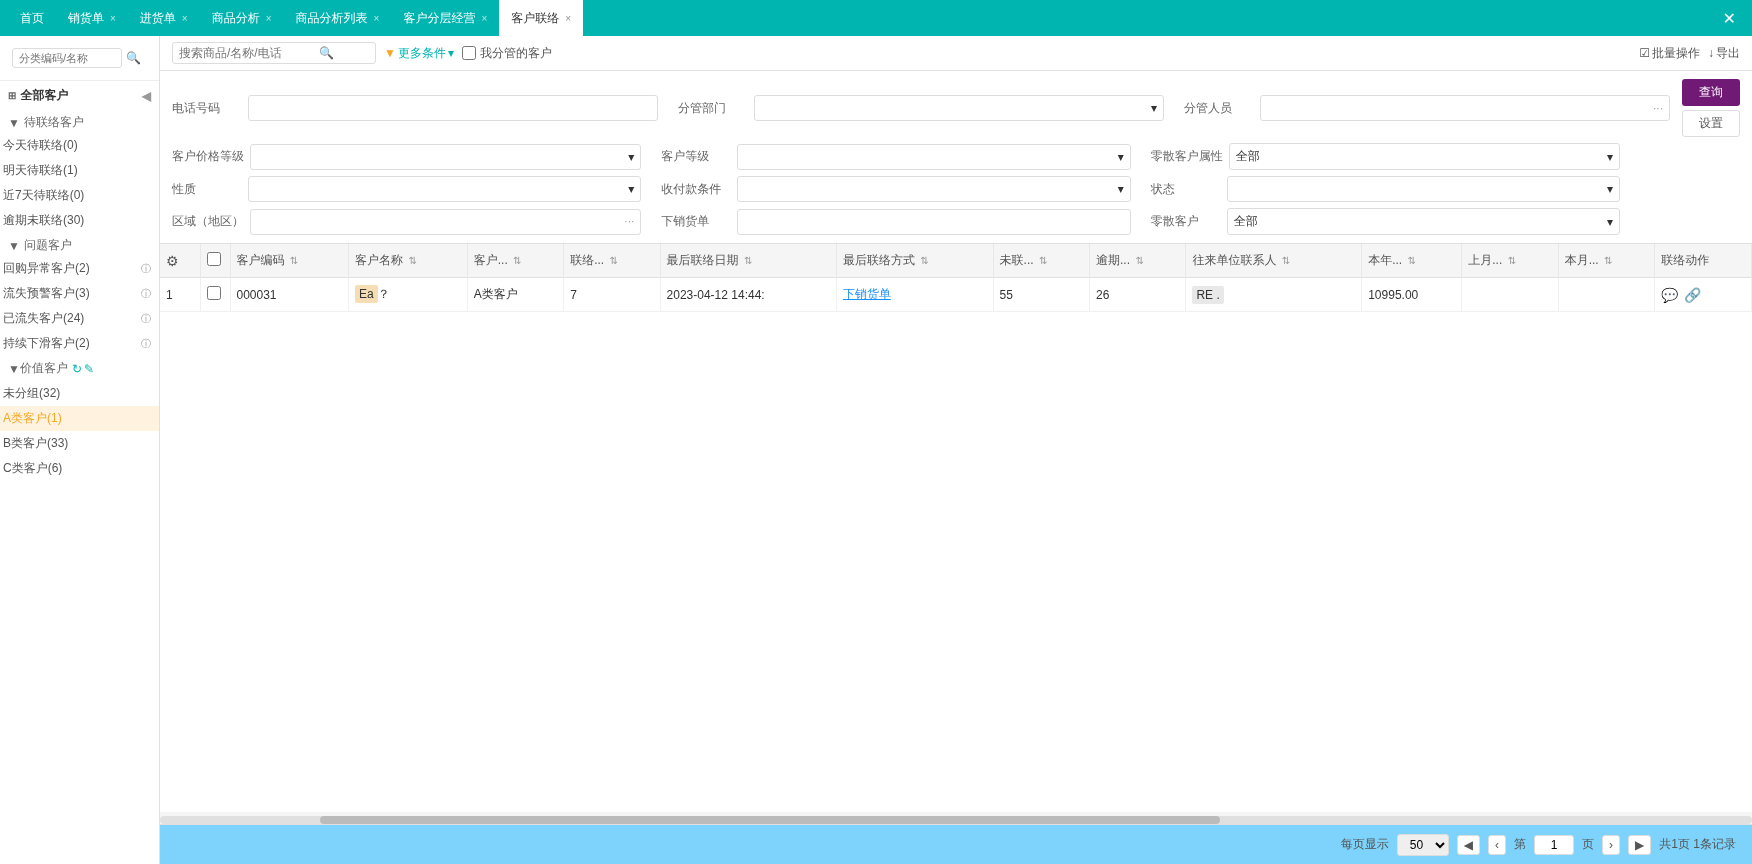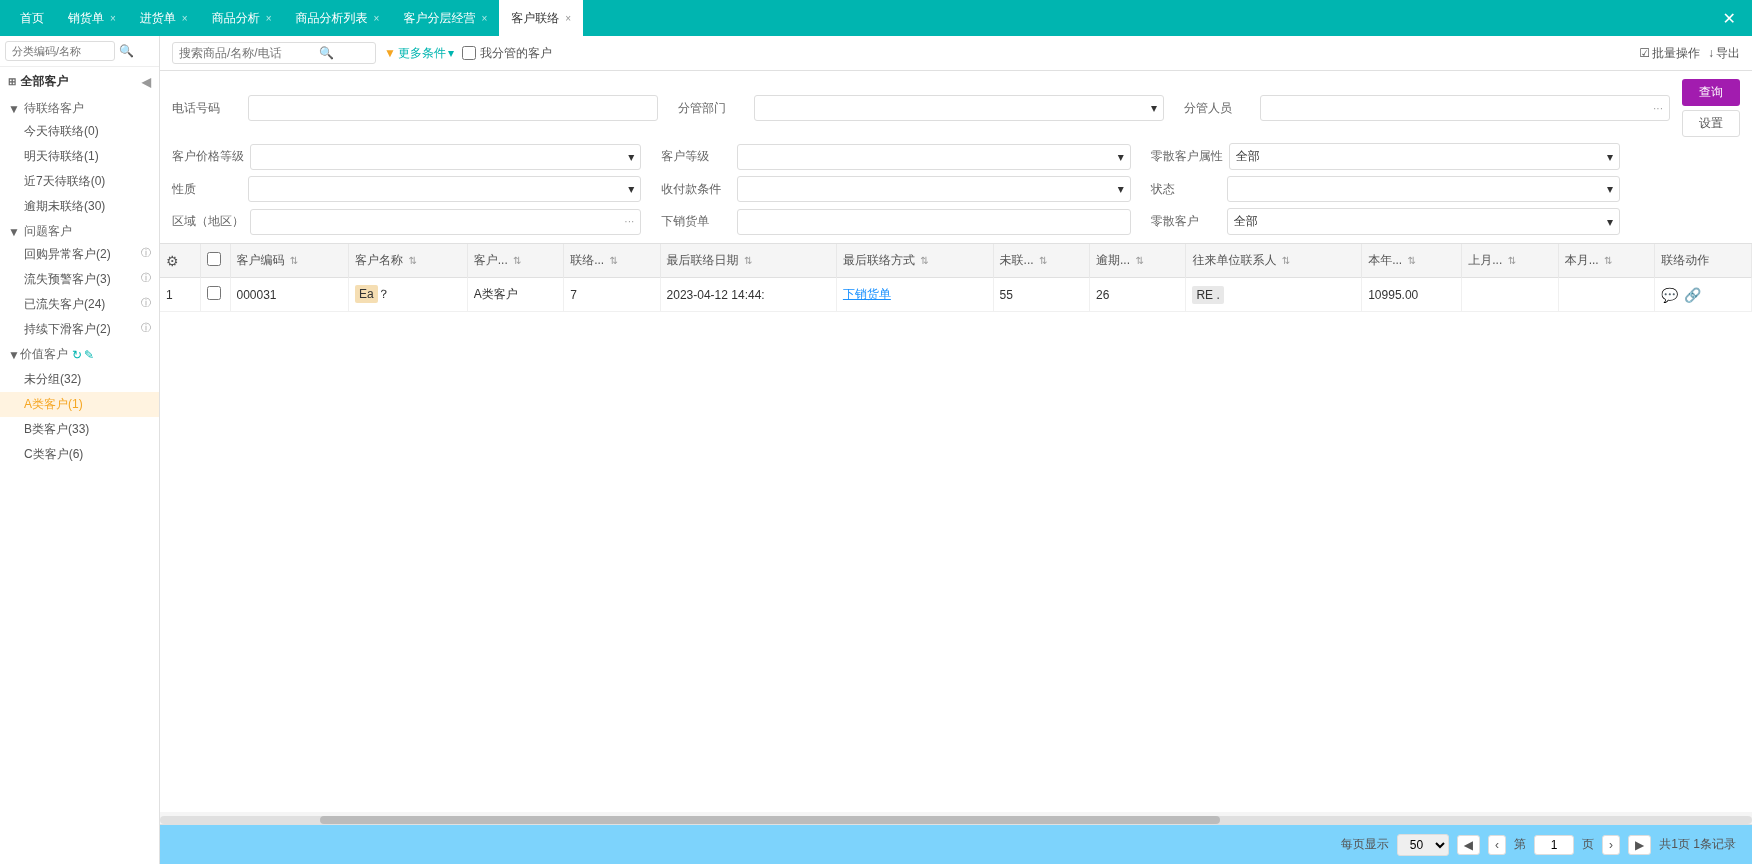--- a/index.html
+++ b/index.html
@@ -59,21 +59,21 @@
     
     .sidebar {
       width: 160px;
       background: white;
       border-right: 1px solid #e0e0e0;
       display: flex;
       flex-direction: column;
       overflow-y: auto;
     }
     .sidebar-search {
-      padding: 5px;
+      padding: 12px;
       display: flex;
       align-items: center;
       border-bottom: 1px solid #eee;
     }
     .sidebar-search input {
       border: 1px solid #ddd;
       border-radius: 3px;
       padding: 3px 6px;
       width: 110px;
       font-size: 11px;
@@ -102,26 +102,26 @@
     }
     .sidebar-subsection {
       padding: 4px 8px 2px 8px;
       color: #666;
       font-size: 11px;
       display: flex;
       align-items: center;
     }
     .sidebar-subsection .arrow { margin-right: 4px; }
     .sidebar-item {
-      padding: 4px 8px 4px 24px;
+      padding: 4px 8px 4px 3px;
       color: #555;
       cursor: pointer;
       font-size: 11px;
       display: flex;
-      align-items: flex-start;
+      align-items: center;
     }
     .sidebar-item.active { background: #fff3e0; color: #f5a623; }
     .sidebar-item .item-icon {
       margin-left: auto;
       font-size: 10px;
       color: #999;
     }
     .value-section-header {
       padding: 4px 8px;
       color: #666;
@@ -240,21 +240,21 @@
       color: #333;
       min-height: 26px;
     }
     .filter-action-col {
       display: flex;
       flex-direction: column;
       gap: 4px;
       margin-left: 12px;
     }
     .query-btn {
-      background: #a21caf;
+      background: #701a75;
       color: white;
       border: none;
       border-radius: 3px;
       padding: 5px 16px;
       cursor: pointer;
       font-size: 12px;
     }
     .settings-btn {
       background: white;
       color: #555;

